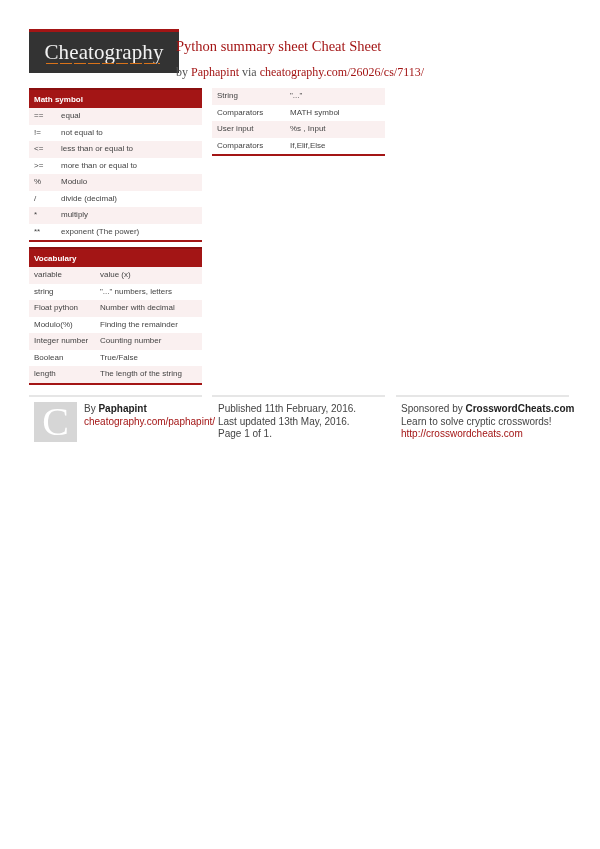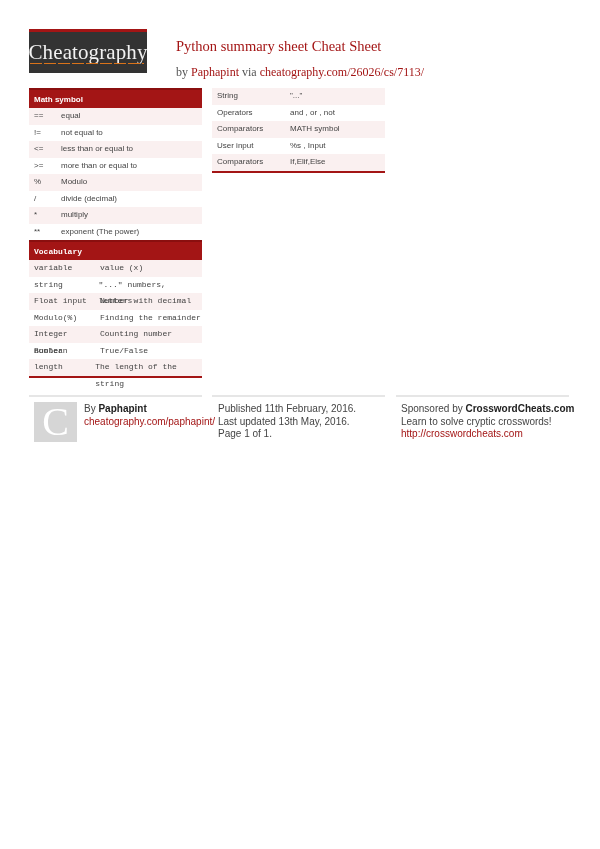--- a/index.html
+++ b/index.html
@@ -1,20 +1,20 @@
 <!DOCTYPE html>
 <html><head>
   <meta charset="utf-8">
   <style>
     * { box-sizing: border-box; margin: 0; padding: 0; }
     html, body { width: 600px; height: 849px; background: #ffffff; overflow: hidden; }
     body { position: relative; font-family: "Liberation Sans", sans-serif; color: #444; }
 
     .logo {
-      position: absolute; left: 29px; top: 29px; width: 118px; height: 44px;
+      position: absolute; left: 29px; top: 29px; width: 150px; height: 44px;
       background: #333333; border-top: 3px solid #a31515;
       display: flex; align-items: center; justify-content: center;
     }
     .logo-text {
       font-family: "Liberation Serif", serif; font-size: 21px; color: #f2f2f2;
       position: relative; letter-spacing: 0.1px;
     }
     .logo-text .u {
       position: absolute; left: 1px; right: 4px; bottom: 1px; height: 1px;
       background: repeating-linear-gradient(90deg, #d9731a 0 12px, transparent 12px 14px);
@@ -32,21 +32,21 @@
       border-top: 2px solid #8a0f0f;
     }
     .row { display: flex; height: 16.5px; line-height: 16.5px; font-size: 8px; color: #444; }
     .row:nth-child(odd) { background: #faf0f0; }
     .row:nth-child(even) { background: #ffffff; }
     .row .k { padding-left: 5px; }
     .box-foot { height: 2px; background: #a31515; }
 
     #math { left: 29px; top: 88px; }
     #math .k { width: 32px; }
-    #vocab { left: 29px; top: 240px; font-family: Liberation Mono, monospace; }
+    #vocab { left: 29px; top: 247px; }
     #vocab .k { width: 71px; }
     #basic { left: 212px; top: 88px; }
     #basic .k { width: 78px; }
 
     .footer-line { position: absolute; top: 395px; height: 2px; background: #e6e6e6; }
     .avatar {
       position: absolute; left: 34px; top: 402px; width: 43px; height: 40px;
       background: #d6d6d6; color: #fff; font-family: "Liberation Serif", serif;
       font-size: 40px; line-height: 40px; text-align: center;
     }
@@ -115,21 +115,21 @@
   <div class="rows">
     <div class="row">
         <span class="k">variable</span>
         <span>value (x)</span>
       </div>
     <div class="row">
         <span class="k">string</span>
         <span>"..." numbers, letters</span>
       </div>
     <div class="row">
-        <span class="k">Float input</span>
+        <span class="k">Float python</span>
         <span>Number with decimal</span>
       </div>
     <div class="row">
         <span class="k">Modulo(%)</span>
         <span>Finding the remainder</span>
       </div>
     <div class="row">
         <span class="k">Integer number</span>
         <span>Counting number</span>
       </div>
@@ -143,24 +143,20 @@
       </div>
   </div>
   <div class="box-foot"></div>
 </div>
 
 <div class="box" id="basic">
   <div class="rows">
     <div class="row">
         <span class="k">String</span>
         <span>"..."</span>
-      </div>
-    <div class="row">
-        <span class="k">Operators</span>
-        <span>and , or , not</span>
       </div>
     <div class="row">
         <span class="k">Comparators</span>
         <span>MATH symbol</span>
       </div>
     <div class="row">
         <span class="k">User input</span>
         <span>%s , Input</span>
       </div>
     <div class="row">

